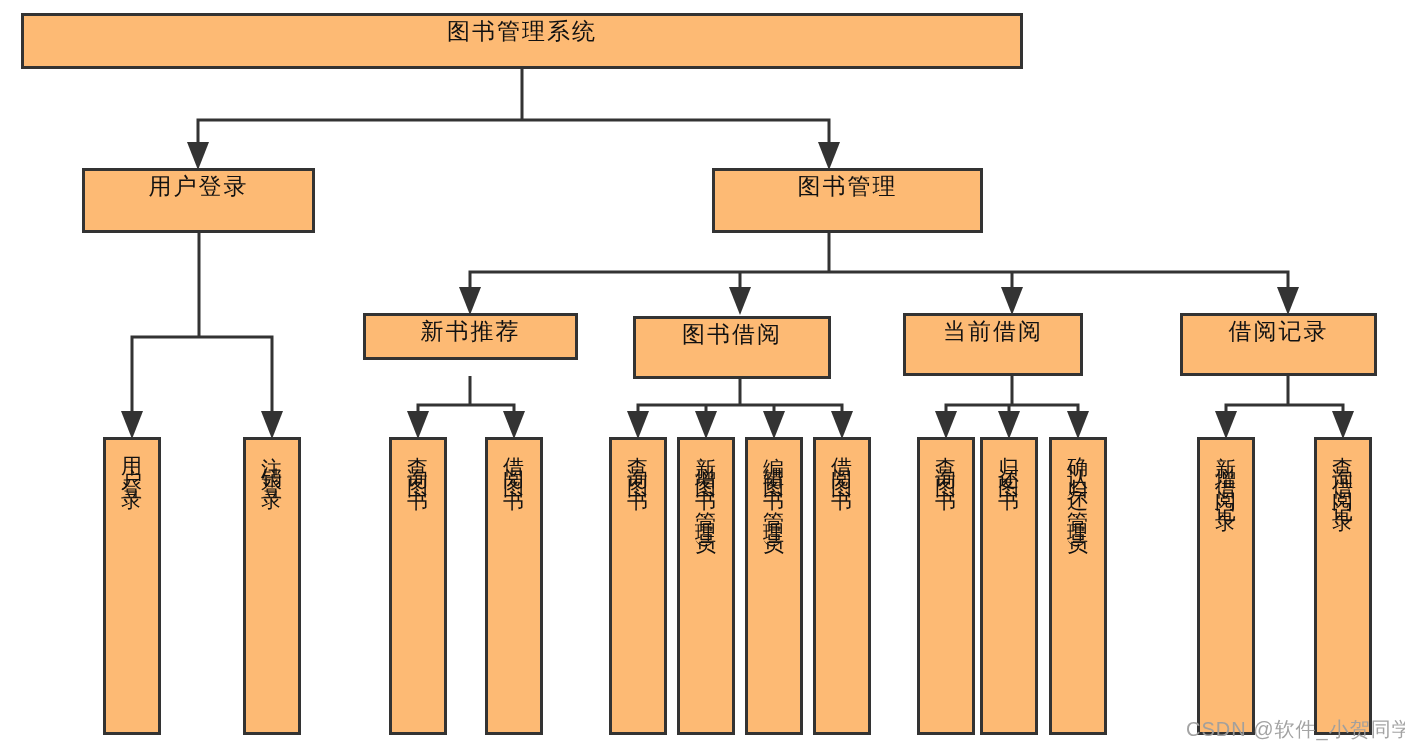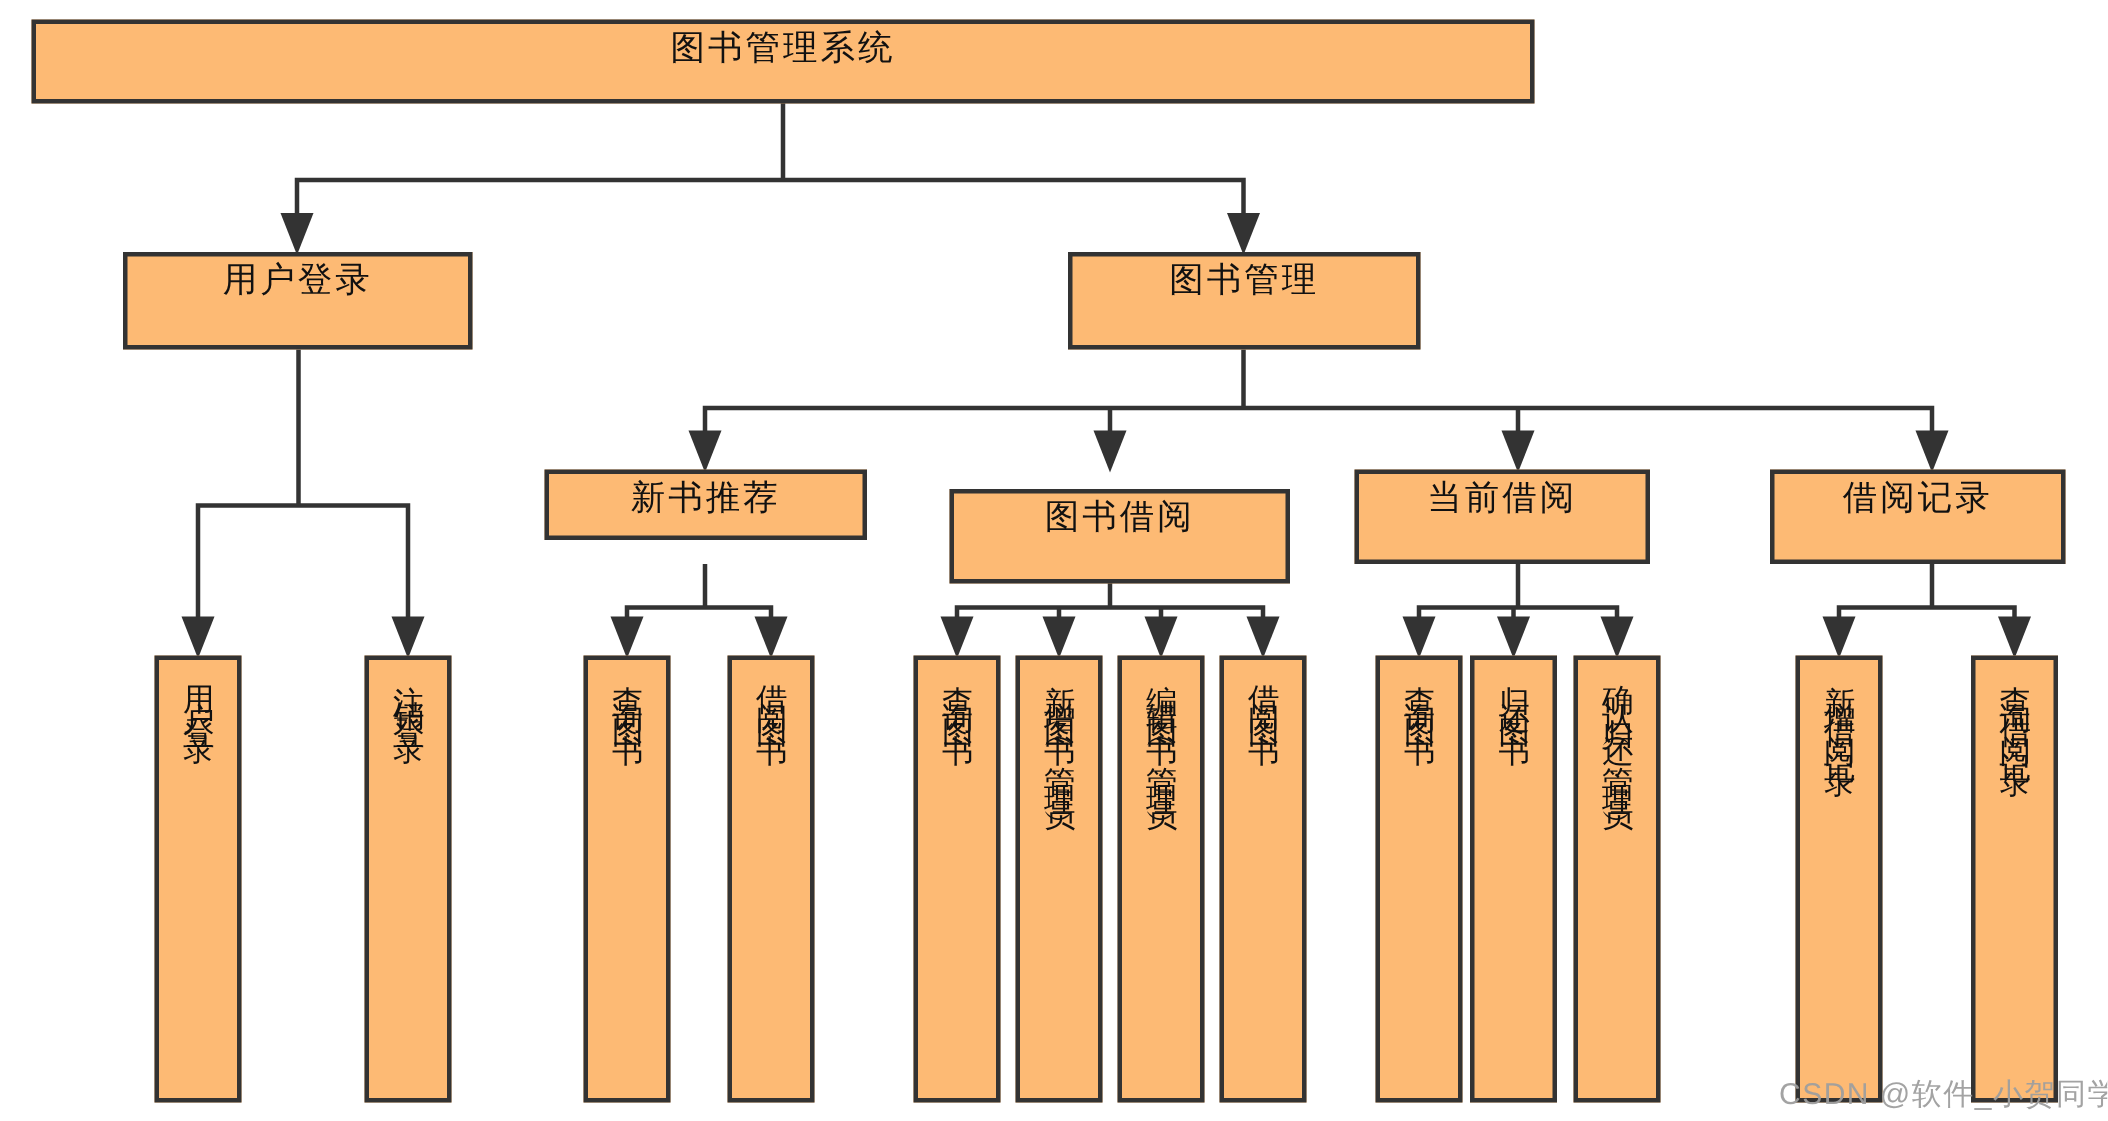--- a/index.html
+++ b/index.html
@@ -92,31 +92,31 @@
     </g>
   </svg>
 
   <div class="node" style="left:21px;top:13px;width:1002px;height:56px">
     <span class="hlabel">图书管理系统</span>
   </div>
 
   <div class="node" style="left:82px;top:168px;width:233px;height:65px">
     <span class="hlabel">用户登录</span>
   </div>
-  <div class="node" style="left:712px;top:168px;width:235px;height:65px">
+  <div class="node" style="left:712px;top:168px;width:271px;height:65px">
     <span class="hlabel">图书管理</span>
   </div>
 
   <div class="node" style="left:363px;top:313px;width:215px;height:47px">
     <span class="hlabel">新书推荐</span>
   </div>
-  <div class="node" style="left:633px;top:326px;width:227px;height:63px">
+  <div class="node" style="left:633px;top:316px;width:198px;height:63px">
     <span class="hlabel">图书借阅</span>
   </div>
-  <div class="node" style="left:903px;top:313px;width:197px;height:63px">
+  <div class="node" style="left:903px;top:313px;width:180px;height:63px">
     <span class="hlabel">当前借阅</span>
   </div>
   <div class="node" style="left:1180px;top:313px;width:197px;height:63px">
     <span class="hlabel">借阅记录</span>
   </div>
 
   <div class="node" style="left:103px;top:437px;width:58px;height:298px">
     <span class="vlabel">用户登录</span>
   </div>
   <div class="node" style="left:243px;top:437px;width:58px;height:298px">

